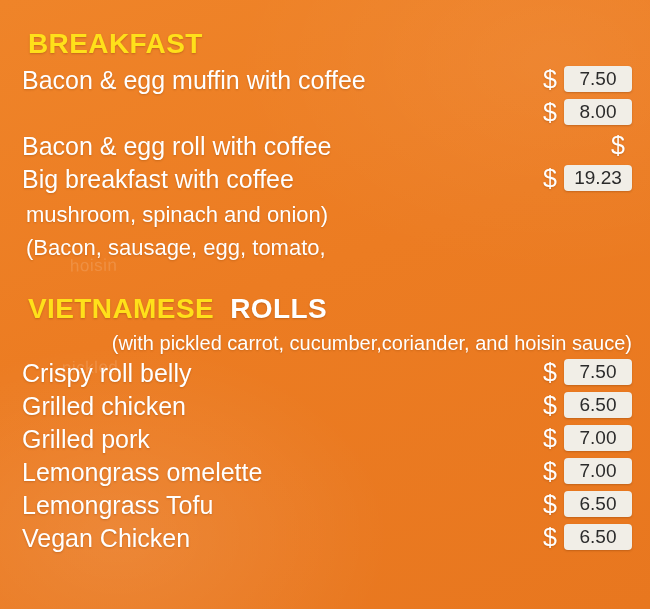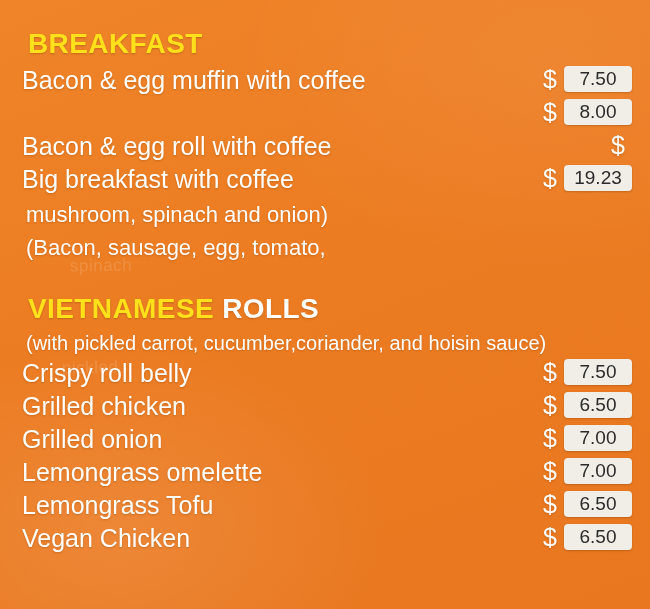--- a/index.html
+++ b/index.html
@@ -41,21 +41,21 @@
   }
   .section-title {
     color: #ffe01a;
     font-weight: bold;
     font-size: 28px;
     letter-spacing: 0.4px;
     line-height: 1.25;
     margin: 0 0 4px 6px;
     text-shadow: 0 1px 2px rgba(120,55,8,0.35);
   }
-  .section-title .w2 { color: #ffffff; }
+  .section-title .w2 { color: #ffffff; margin-left: 8px; }
 
   .items {
     list-style: none;
     margin: 0;
     padding: 0;
   }
   .item {
     display: flex;
     align-items: flex-start;
     height: 33px;
@@ -99,29 +99,30 @@
     line-height: 31px;
     margin: 2px 0 0 4px;
     text-shadow: 0 1px 2px rgba(120,55,8,0.28);
   }
   .subnote {
     color: #ffffff;
     font-size: 20px;
     line-height: 26px;
     margin: 0 0 2px 4px;
     text-shadow: 0 1px 2px rgba(120,55,8,0.28);
+    text-align: right;
   }
   .gap { height: 26px; }
 </style>
 </head>
 <body>
 
 <div id="board">
 
-  <span class="smudge s1">spinach</span>
+  <span class="smudge s1">hoisin</span>
   <span class="smudge s2">pickled</span>
 
   <div class="section">
     <h2 class="section-title">
       <span class="w1">BREAKFAST</span>
     </h2>
     <ul class="items">
       <li class="item">
         <span class="item-name">Bacon &amp; egg muffin with coffee</span>
         <span class="dotfill"></span>
@@ -176,21 +177,21 @@
       </li>
       <li class="item">
         <span class="item-name">Grilled chicken</span>
         <span class="dotfill"></span>
         <span class="price">
           <span class="currency">$</span>
           <span class="price-tag">6.50</span>
         </span>
       </li>
       <li class="item">
-        <span class="item-name">Grilled onion</span>
+        <span class="item-name">Grilled pork</span>
         <span class="dotfill"></span>
         <span class="price">
           <span class="currency">$</span>
           <span class="price-tag">7.00</span>
         </span>
       </li>
       <li class="item">
         <span class="item-name">Lemongrass omelette</span>
         <span class="dotfill"></span>
         <span class="price">

